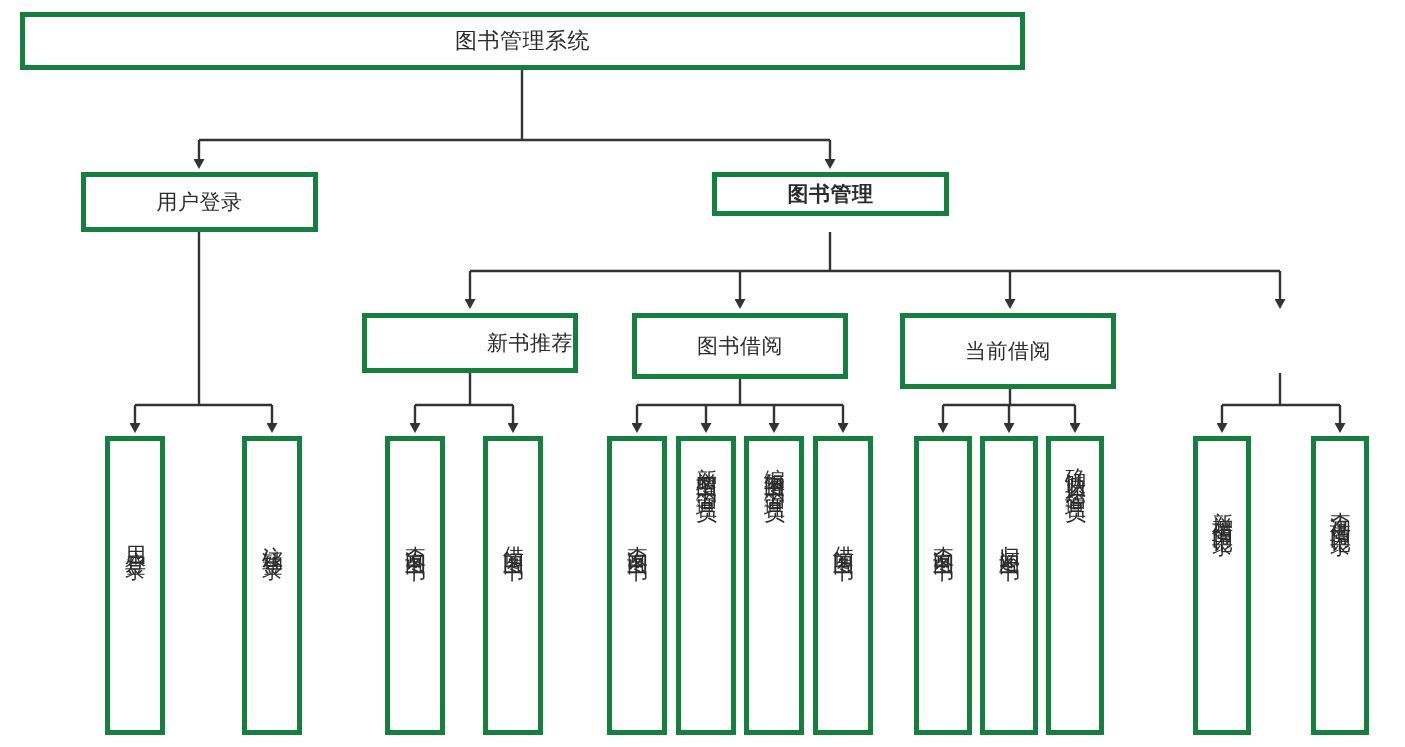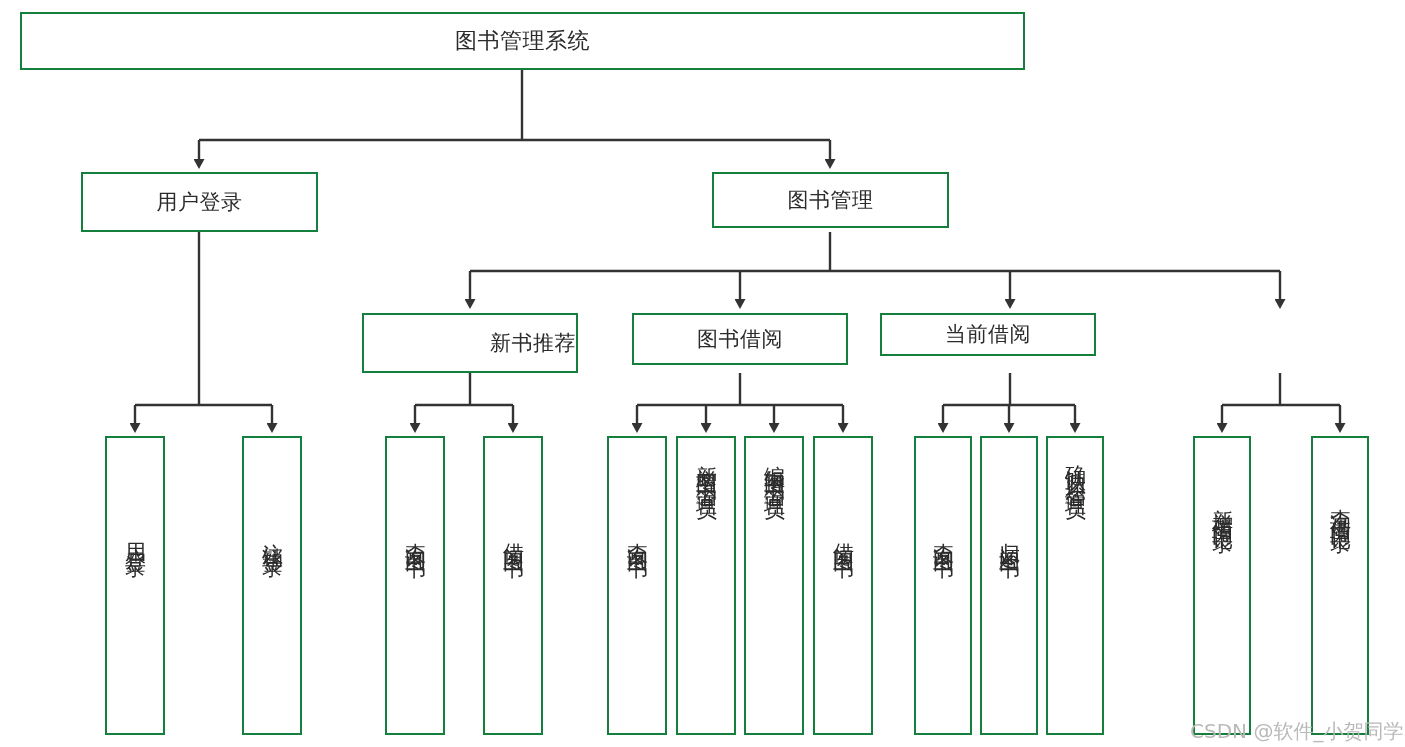--- a/index.html
+++ b/index.html
@@ -23,21 +23,21 @@
     left: 0;
     top: 0;
     width: 1405px;
     height: 747px;
     pointer-events: none;
   }
   .node {
     position: absolute;
     box-sizing: border-box;
     background: #ffffff;
-    border: 2px solid #15803d;
+    border: 5px solid #15803d;
     display: flex;
     align-items: center;
     justify-content: center;
     color: #2b2b2b;
     z-index: 2;
   }
   .node .label {
     display: block;
     text-align: center;
     line-height: 1.18;
@@ -131,31 +131,31 @@
     </g>
   </svg>
 
   <div class="node horiz root" style="left:20px; top:12px; width:1005px; height:58px;">
     <span class="label">图书管理系统</span>
   </div>
 
   <div class="node horiz" style="left:81px; top:172px; width:237px; height:60px;">
     <span class="label">用户登录</span>
   </div>
-  <div class="node horiz" style="left:712px; top:172px; width:237px; height:56px;">
+  <div class="node horiz" style="left:712px; top:172px; width:237px; height:44px;font-weight:bold;">
     <span class="label">图书管理</span>
   </div>
 
   <div class="node horiz" style="left:362px; top:313px; width:216px; height:60px;justify-content:flex-end;">
     <span class="label">新书推荐</span>
   </div>
-  <div class="node horiz" style="left:632px; top:313px; width:216px; height:52px;">
+  <div class="node horiz" style="left:632px; top:313px; width:216px; height:66px;">
     <span class="label">图书借阅</span>
   </div>
-  <div class="node horiz" style="left:880px; top:313px; width:216px; height:43px;">
+  <div class="node horiz" style="left:900px; top:313px; width:216px; height:76px;">
     <span class="label">当前借阅</span>
   </div>
 
   <div class="node vert mid" style="left:105px; top:436px; width:60px; height:299px;">
     <span class="label">用户登录</span>
   </div>
   <div class="node vert mid" style="left:242px; top:436px; width:60px; height:299px;">
     <span class="label">注销登录</span>
   </div>
 
@@ -189,15 +189,14 @@
     <span class="label">确认归还（管理员）</span>
   </div>
 
   <div class="node vert midsm" style="left:1193px; top:436px; width:58px; height:299px;">
     <span class="label">新增借阅记录</span>
   </div>
   <div class="node vert midsm" style="left:1311px; top:436px; width:58px; height:299px;">
     <span class="label">查询借阅记录</span>
   </div>
 
-  <div class="watermark" style="left:1190px; top:718px;">CSDN @软件_小贺同学</div>
 
 </div>
 
 </body></html>

